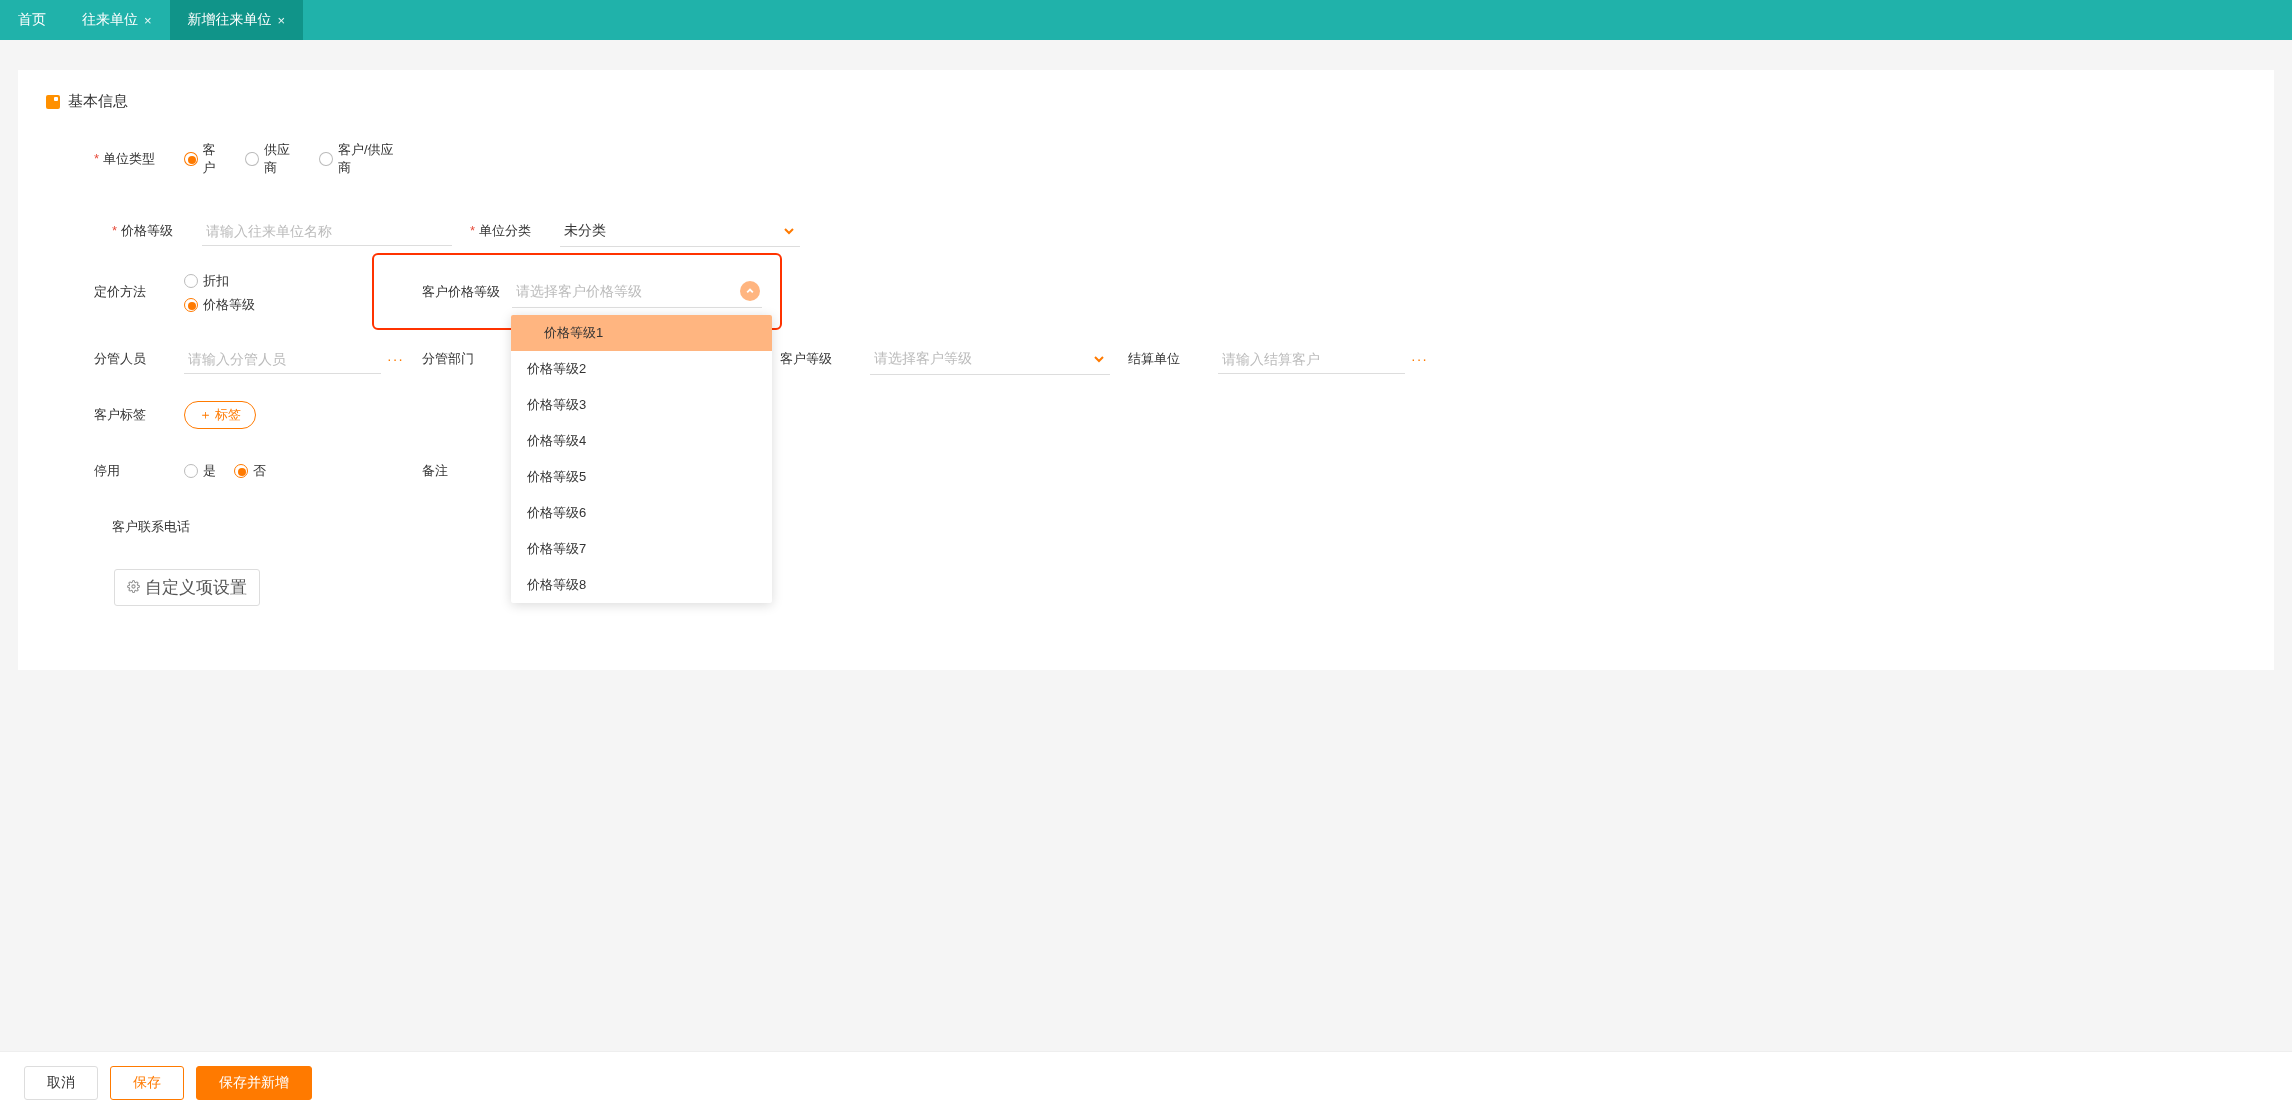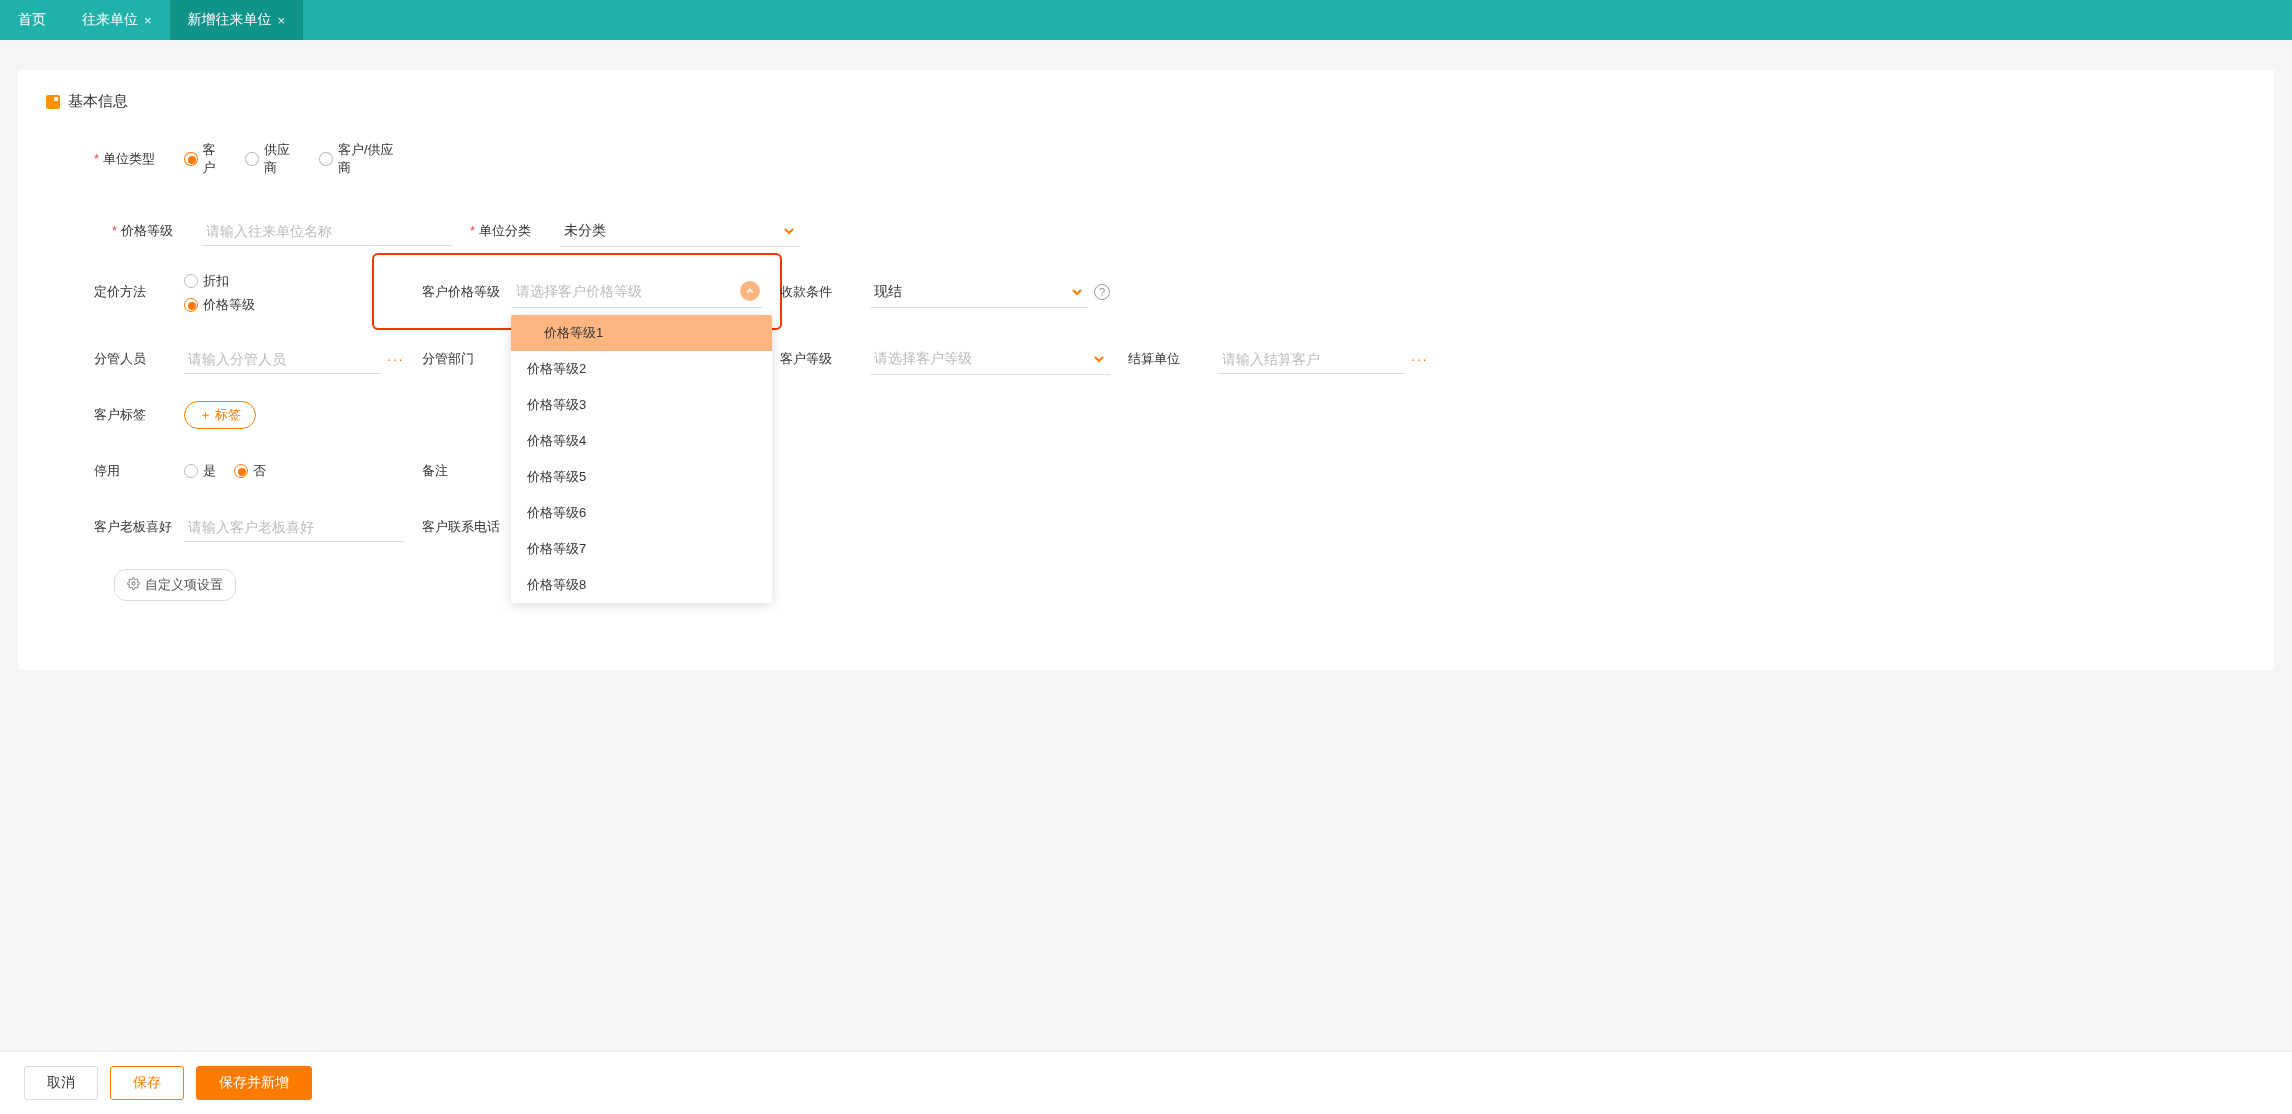--- a/index.html
+++ b/index.html
@@ -51,21 +51,21 @@
     .radio.checked .dot::after { content: ''; position: absolute; width: 8px; height: 8px; background: #ff7a00; border-radius: 50%; left: 3px; top: 3px; }
 
     
     .radio-stack { display: flex; flex-direction: column; gap: 6px; padding-top: 2px; }
 
     
     .tag-btn { border: 1px solid #ff7a00; color: #ff7a00; background: #fff; border-radius: 16px; padding: 4px 14px; font-size: 13px; cursor: pointer; display: inline-flex; align-items: center; }
     .tag-btn .plus { margin-right: 3px; }
 
     
-    .custom-btn { border: 1px solid #ddd; background: #fff; border-radius: 12px; padding: 6px 12px; font-size: 13px; cursor: pointer; display: inline-flex; align-items: center; color: #555; }
+    .custom-btn { border: 1px solid #ddd; background: #fff; border-radius: 3px; padding: 6px 12px; font-size: 17px; cursor: pointer; display: inline-flex; align-items: center; color: #555; }
     .custom-btn .gear { margin-right: 5px; opacity: 0.7; }
 
     
     .price-level-wrap { position: relative; }
     .price-level-wrap .highlight { position: absolute; left: -140px; top: -24px; right: -20px; bottom: -22px; border: 2.5px solid #ff3300; border-radius: 6px; pointer-events: none; }
 
     .select-arrow-circle { position: absolute; right: 2px; top: 4px; width: 20px; height: 20px; background: #ffb580; border-radius: 50%; display: flex; align-items: center; justify-content: center; }
     .select-arrow-circle svg { stroke: #fff; stroke-width: 2.5; fill: none; }
 
     
@@ -194,34 +194,20 @@
                 <div class="dd-item">价格等级3</div>
                 <div class="dd-item">价格等级4</div>
                 <div class="dd-item">价格等级5</div>
                 <div class="dd-item">价格等级6</div>
                 <div class="dd-item">价格等级7</div>
                 <div class="dd-item">价格等级8</div>
               </div>
           </div>
         </div>
 
-        <div class="form-group sp3">
-          <div class="label">收款条件</div>
-          <div class="control">
-            <div class="underline-select">
-              <span class="select-text">现结</span>
-              <span class="chevron-down">
-                <svg viewBox="0 0 14 14">
-                    <polyline points="3,5 7,9 11,5"></polyline>
-                  </svg>
-              </span>
-            </div>
-            <span class="help-icon">?</span>
-          </div>
-        </div>
       </div>
 
       <div class="form-row">
         <div class="form-group sp1">
           <div class="label">分管人员</div>
           <div class="control">
             <input class="underline-input" placeholder="请输入分管人员" style="">
             <span class="more-dots">···</span>
           </div>
         </div>
@@ -279,26 +265,20 @@
             </div>
           </div>
         </div>
         <div class="form-group sp2">
           <div class="label">备注</div>
           <div class="control"></div>
         </div>
       </div>
 
       <div class="form-row">
-        <div class="form-group sp1">
-          <div class="label">客户老板喜好</div>
-          <div class="control">
-            <input class="underline-input" placeholder="请输入客户老板喜好" style="">
-          </div>
-        </div>
         <div class="form-group sp2">
           <div class="label">客户联系电话</div>
           <div class="control"></div>
         </div>
       </div>
 
       <div style="margin-top:24px; margin-left:20px;">
         <button class="custom-btn">
           <span class="gear">
             <svg width="13" height="13" viewBox="0 0 24 24" fill="none" stroke="#666" stroke-width="2">

